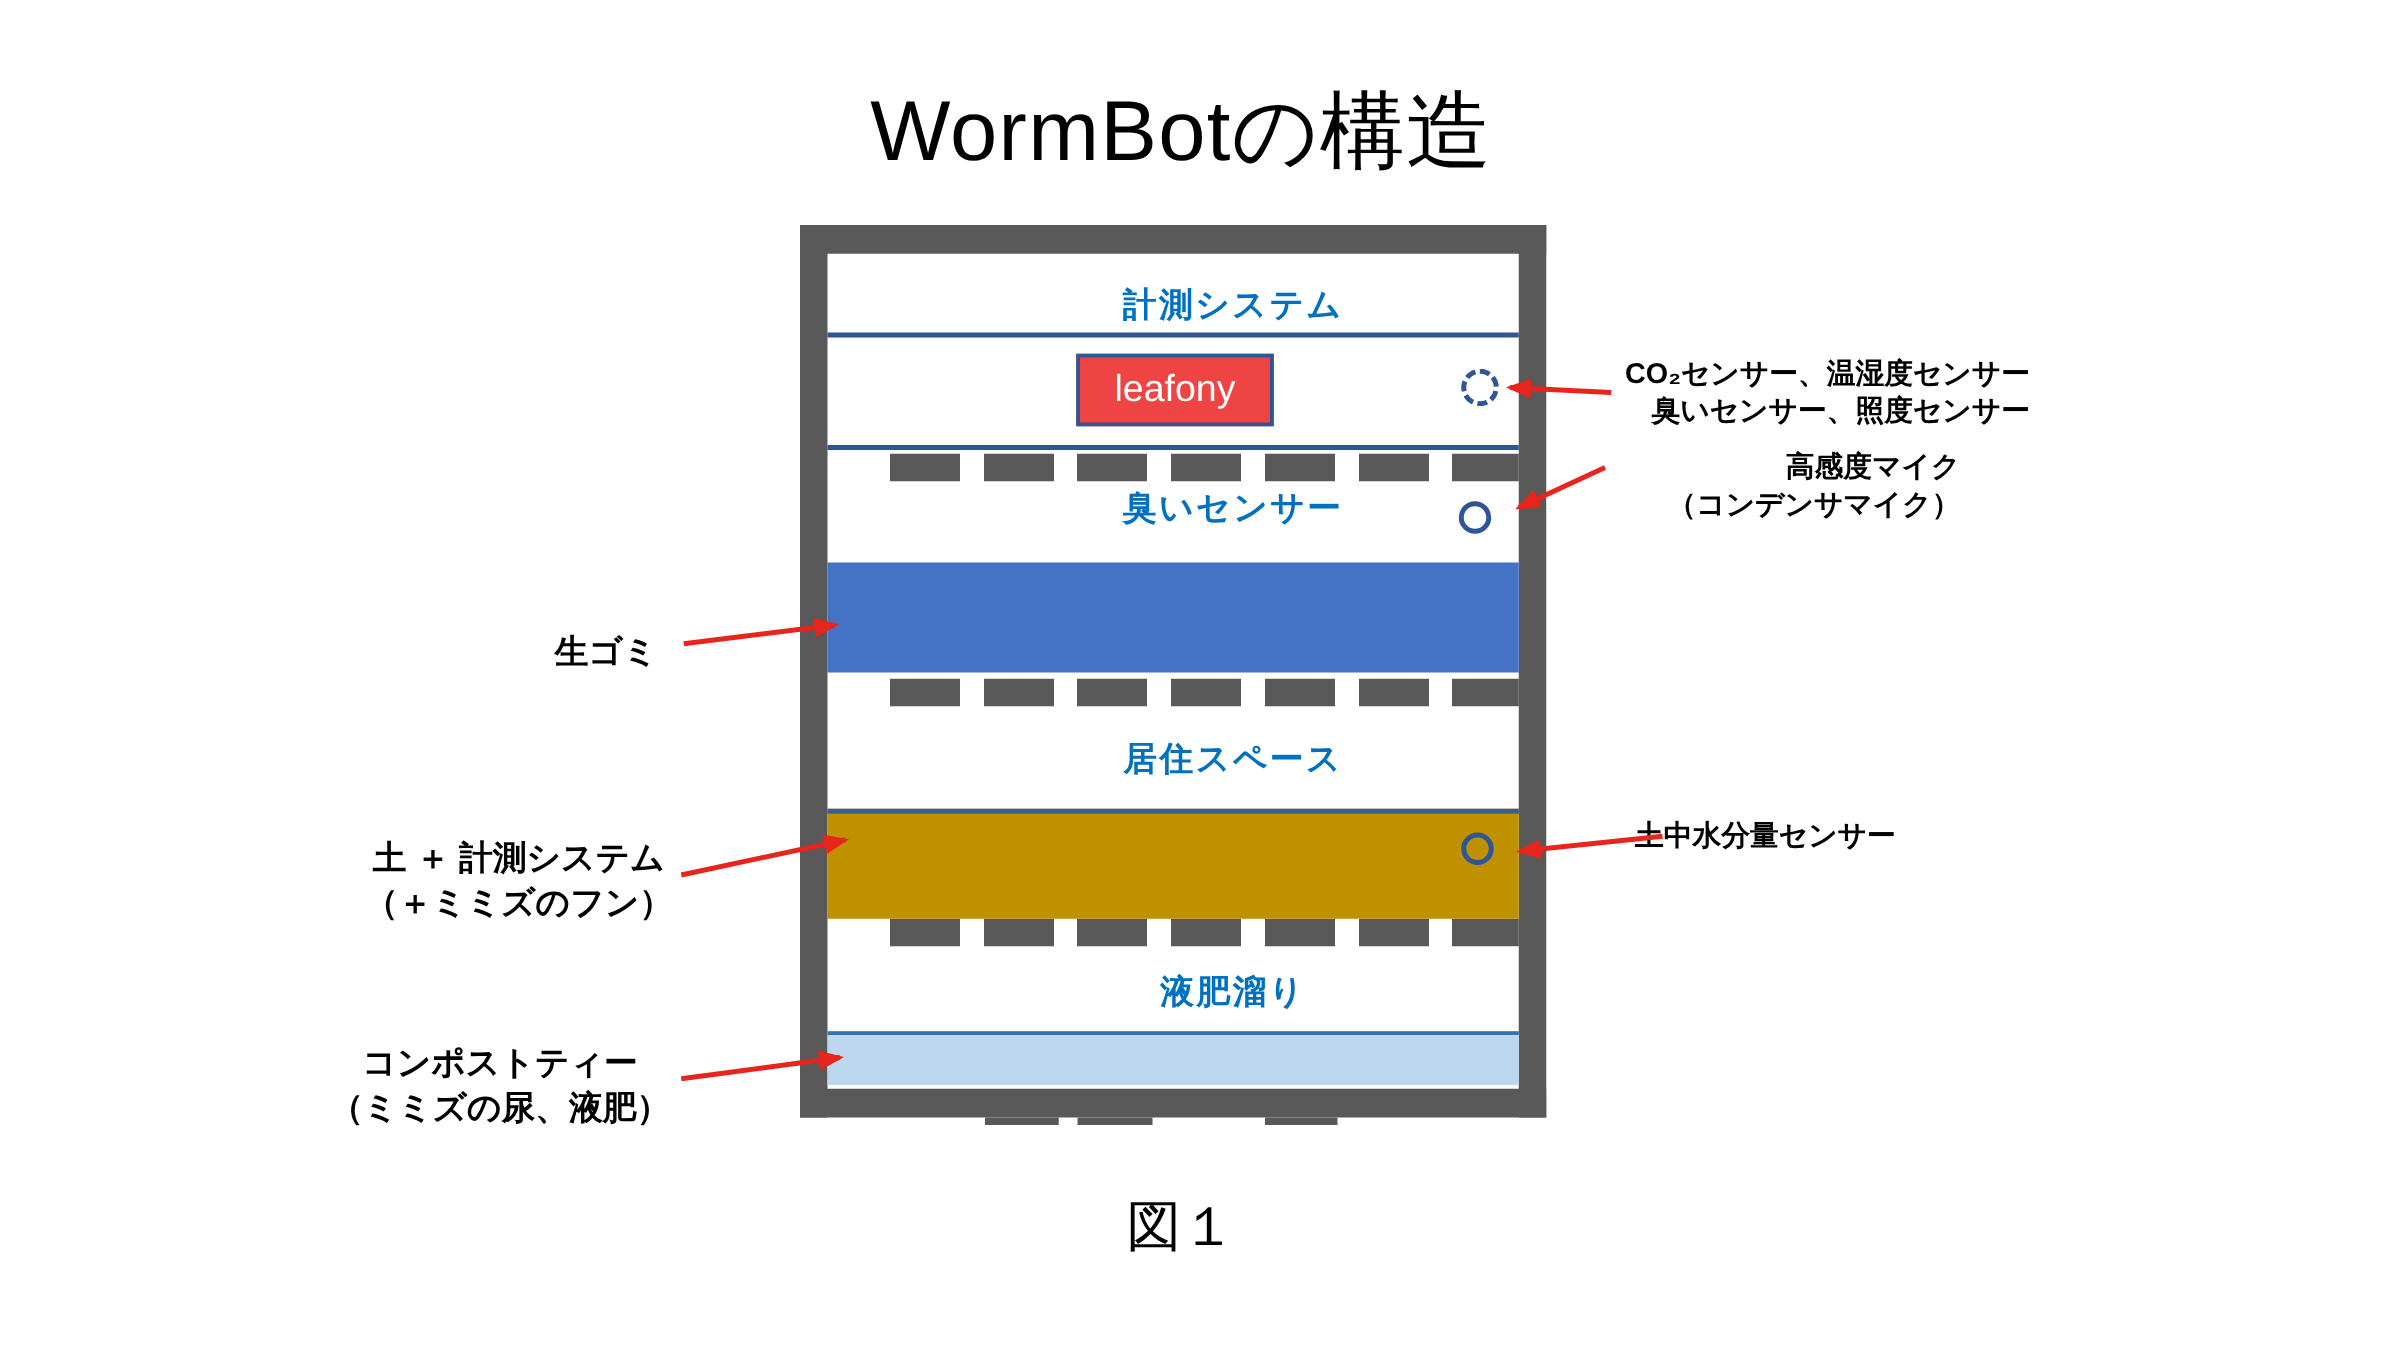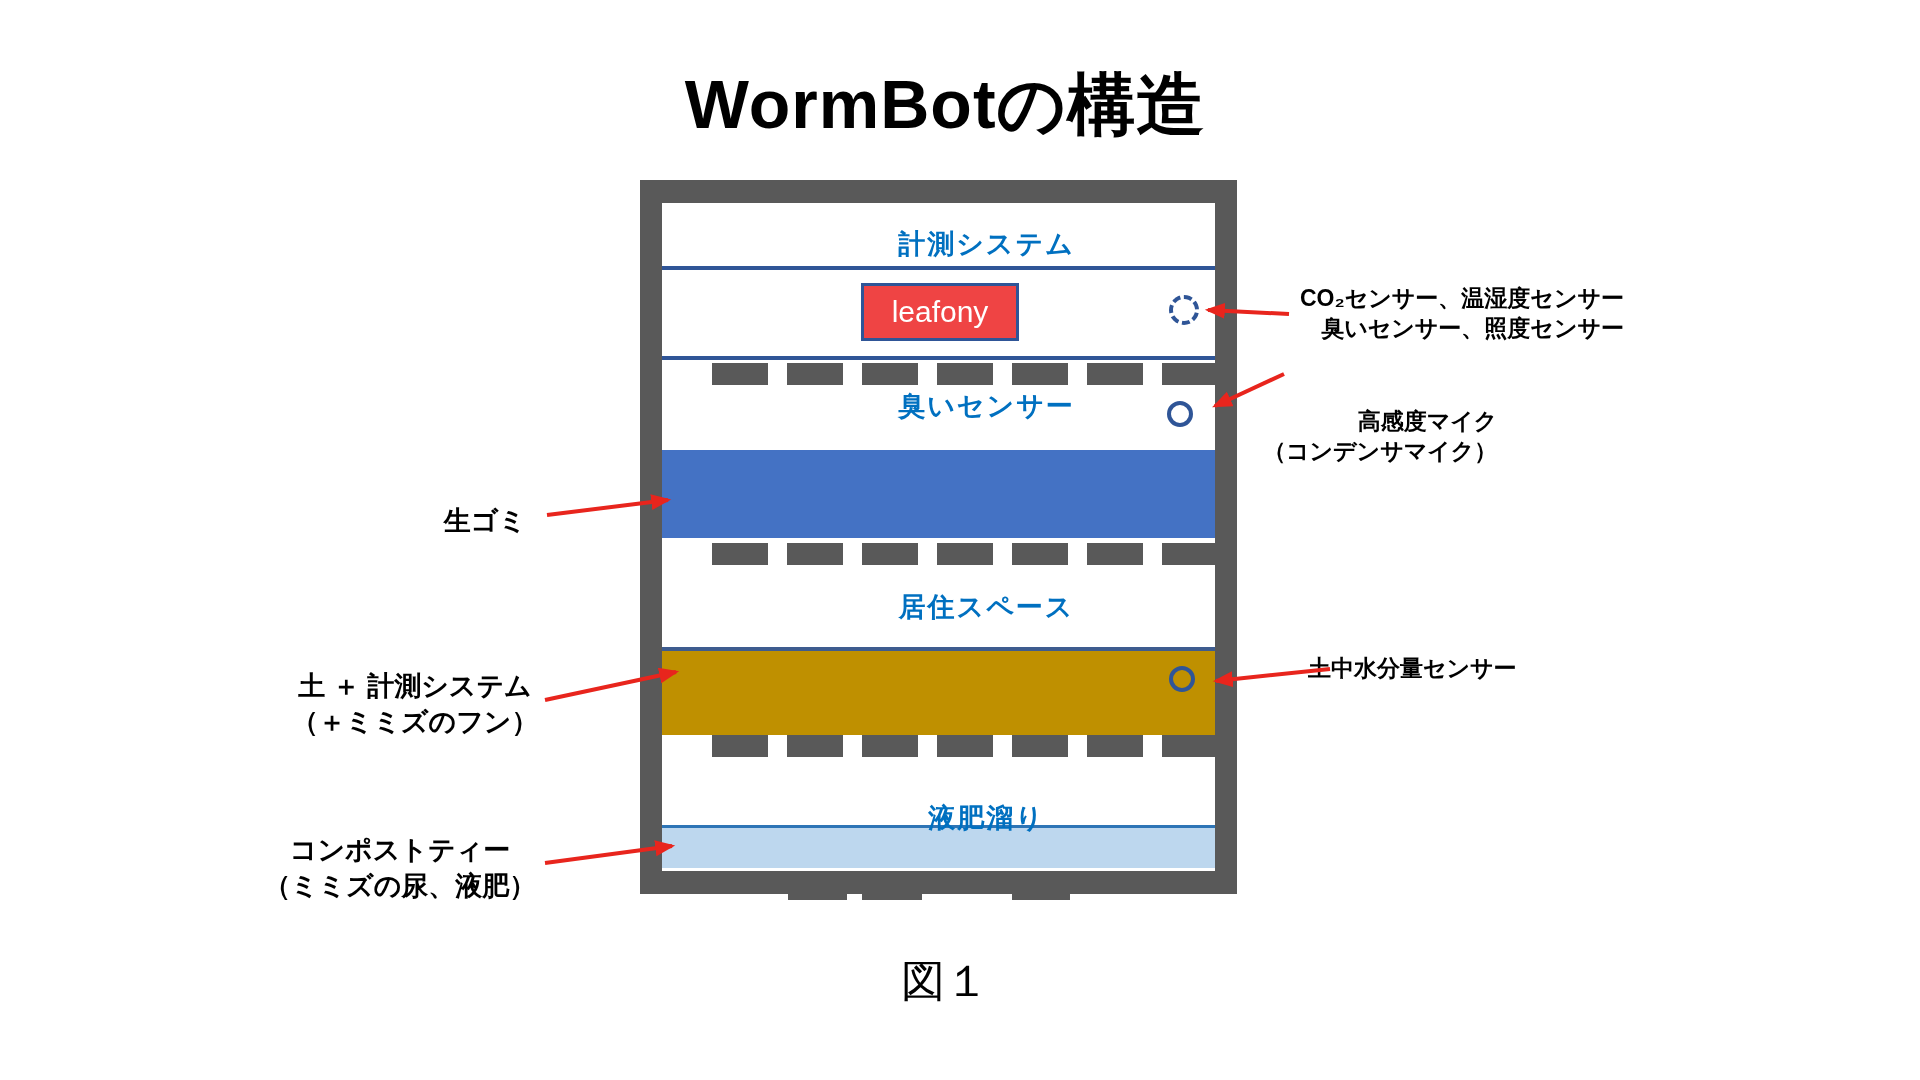--- a/index.html
+++ b/index.html
@@ -13,21 +13,21 @@
     position:absolute; left:50px; right:0; top:0; bottom:0;
     background:repeating-linear-gradient(to right,#595959 0 56px,transparent 56px 75px);
   }
   .rule { position:absolute; left:662px; width:553px; height:4px; background:#2F5597; }
   .section-title {
     position:absolute; left:662px; width:553px; text-align:center;
     color:#0070C0; font-weight:bold; font-size:27px; letter-spacing:2px; line-height:30px;padding-left:48px;
   }
   .page-title {
     position:absolute; left:540px; top:60px; width:810px; text-align:center;
-    font-size:68px; font-weight:700; color:#000; letter-spacing:1px;
+    font-size:68px; font-weight:400; color:#000; letter-spacing:1px;
   }
   .fig-caption {
     position:absolute; left:565px; top:952px; width:760px; text-align:center;
     font-size:44px; color:#000;
   }
   .leafony {
     position:absolute; left:861px; top:283px; width:152px; height:52px;
     background:#ED1C24; border:3px solid #2F5597; color:#fff; font-size:30px;
     display:flex; align-items:center; justify-content:center;
   }
@@ -81,40 +81,40 @@
     </div>
 
   <div class="section-title txt" style="top: 391px; color: rgb(0, 112, 192);">臭いセンサー</div>
   <div class="sensor-circle" style="left: 1167px; top: 401px; width: 18px; height: 18px; border-color: rgb(47, 85, 151);"></div>
   <div class="bar bar-feed" style="background-color: rgb(68, 114, 196);"></div>
 
   <div class="section-title txt" style="top: 592px; color: rgb(0, 112, 192);">居住スペース</div>
   <div class="bar bar-soil" style="background-color: rgb(191, 144, 0);"></div>
   <div class="sensor-circle" style="left: 1169px; top: 666px; width: 18px; height: 18px; border-color: rgb(47, 85, 151);"></div>
 
-  <div class="section-title txt" style="top: 778px; color: rgb(0, 112, 192); margin-top: 25px;">液肥溜り</div>
+  <div class="section-title txt" style="top: 778px; color: rgb(0, 112, 192);">液肥溜り</div>
   <div class="bar bar-liquid" style="background-color: rgb(189, 215, 238);"></div>
 
   <div class="black-label left-label txt" style="left:410px; top:503px; width:150px;">
     <div>生ゴミ</div>
   </div>
   <div class="black-label left-label txt" style="left:265px; top:668px; width:300px;">
     <div>土 ＋ 計測システム</div>
     <div>（＋ミミズのフン）</div>
   </div>
   <div class="black-label left-label txt" style="left:250px; top:832px; width:300px;">
     <div>コンポストティー</div>
     <div>（ミミズの尿、液肥）</div>
   </div>
 
   <div class="black-label right-note txt" style="left:1300px; top:283px;">
     <div>CO₂センサー、温湿度センサー</div>
     <div>臭いセンサー、照度センサー</div>
   </div>
-  <div class="black-label right-note txt" style="left:1263px; top:358px;margin-top:48px;">
+  <div class="black-label right-note txt" style="left:1334px; top:358px;">
     <div>高感度マイク</div>
     <div>（コンデンサマイク）</div>
   </div>
   <div class="black-label right-note txt" style="left:1308px; top:653px;">
     <div>土中水分量センサー</div>
   </div>
 
   <svg class="arrows" width="1920" height="1080">
     <defs>
       <marker id="ah" markerWidth="5.5" markerHeight="5" refX="4.2" refY="2" orient="auto" markerUnits="strokeWidth">

